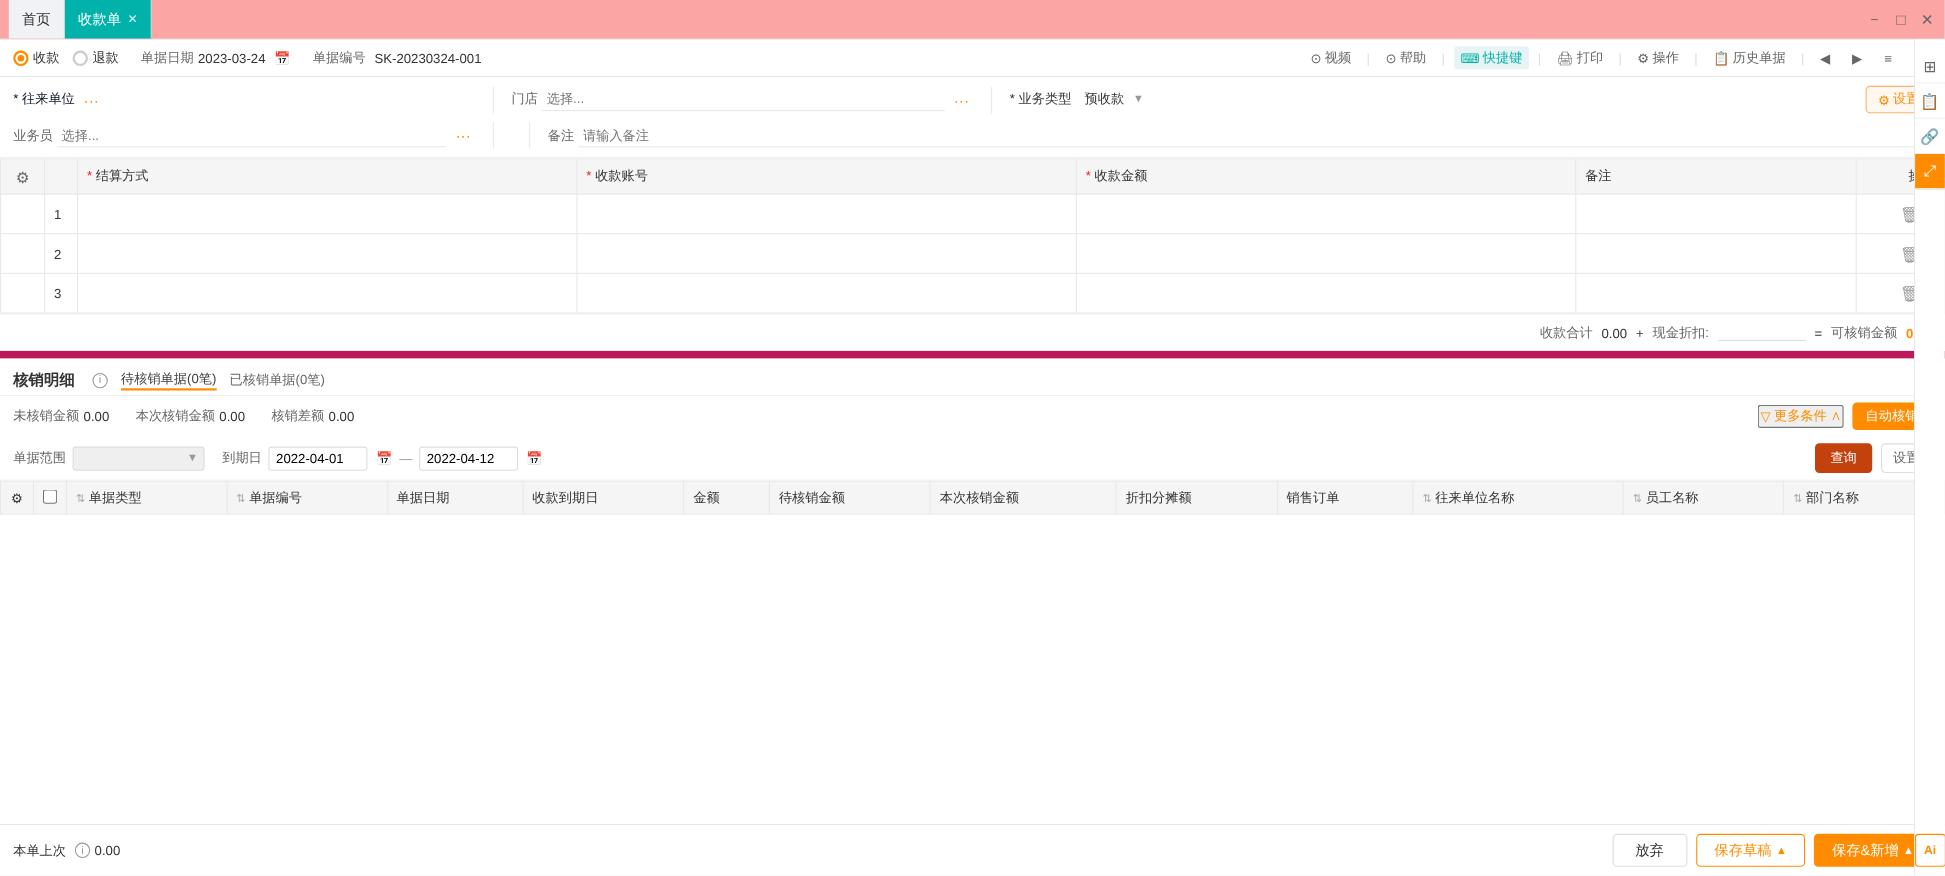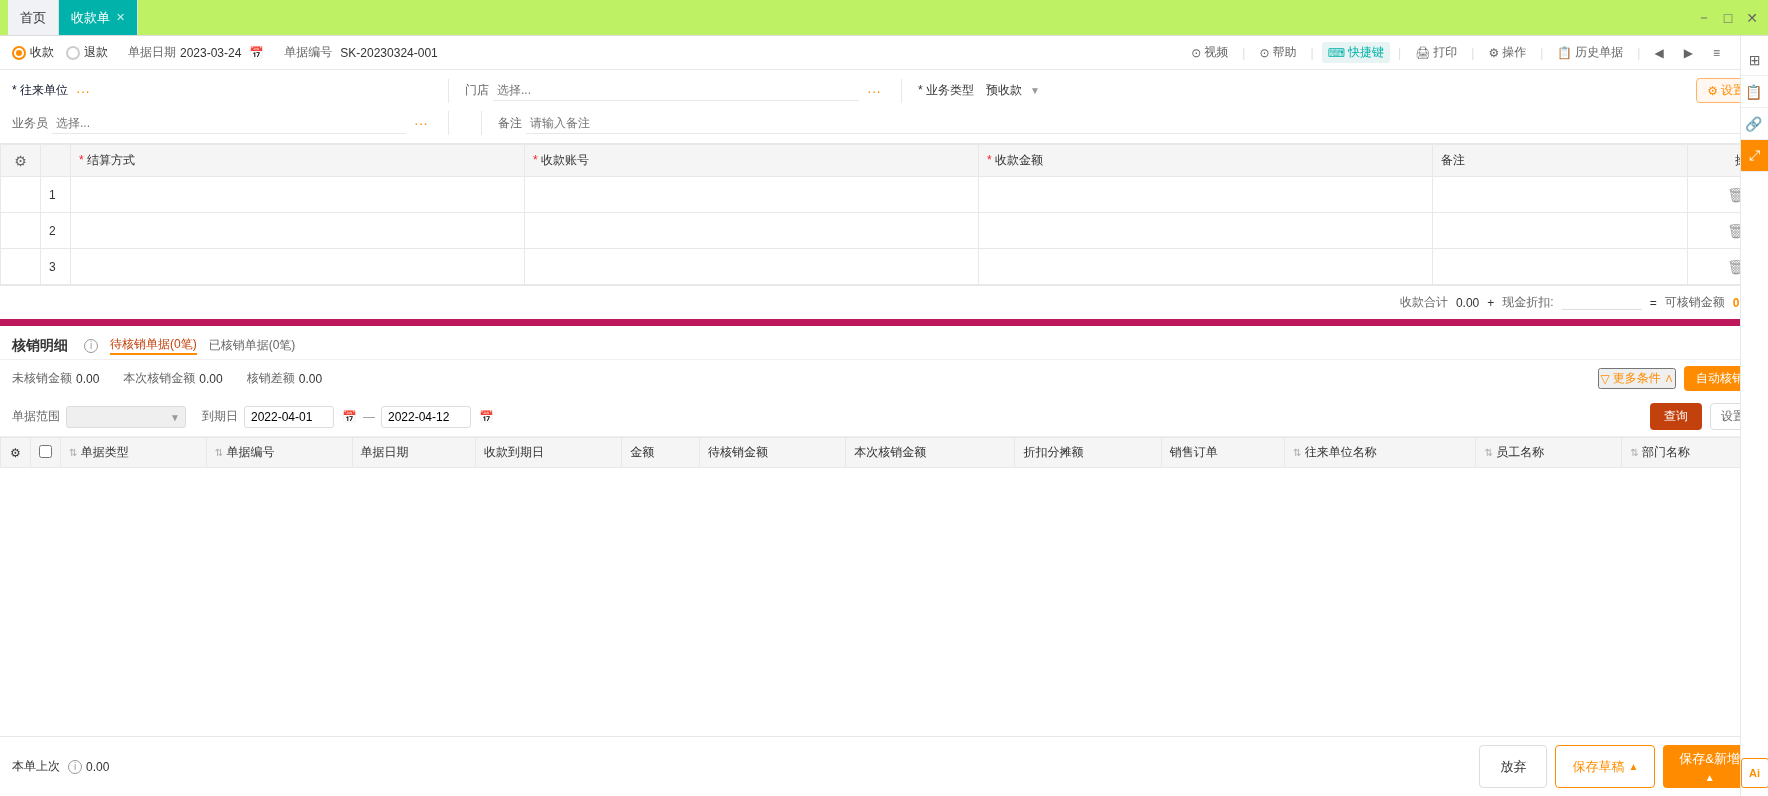--- a/index.html
+++ b/index.html
@@ -1,21 +1,21 @@
 <!DOCTYPE html>
 <html><head>
   <meta charset="utf-8">
   <style>
     * { box-sizing: border-box; margin: 0; padding: 0; }
     body { font-family: 'Microsoft YaHei', Arial, sans-serif; font-size: 12px; background: #f0f2f5; color: #333; overflow: hidden; }
 
     
     .tab-bar {
       display: flex; align-items: center;
-      background: #bef264; height: 36px;
+      background: #fca5a5; height: 36px;
       border-bottom: 1px solid #ddd;
       padding: 0 8px;
     }
     .tab-item {
       display: flex; align-items: center;
       padding: 0 12px; height: 100%;
       font-size: 13px; cursor: pointer;
       border-right: 1px solid #ddd;
     }
     .tab-item.home { color: #333; background: #f0f2f5; }
@@ -87,21 +87,21 @@
     .summary-row .label { color: #666; }
     .summary-row .value { color: #333; font-weight: 500; }
     .summary-row .orange { color: #ff8c00; font-weight: bold; }
     .discount-input { border: none; border-bottom: 1px solid #ddd; width: 80px; outline: none; font-size: 12px; }
 
     
     .recon-section { background: #fff; padding: 0; flex-shrink: 0; }
     .recon-header { padding: 10px 12px 4px; display: flex; align-items: center; gap: 12px; border-bottom: 1px solid #f0f0f0; }
     .recon-title { font-size: 14px; font-weight: bold; color: #333; }
     .info-circle { display: inline-flex; align-items: center; justify-content: center; width: 14px; height: 14px; border-radius: 50%; border: 1px solid #999; color: #999; font-size: 10px; cursor: pointer; margin-left: 4px; }
-    .tab-link { color: #c2410c; cursor: pointer; font-size: 12px; }
+    .tab-link { color: #404040; cursor: pointer; font-size: 12px; }
     .tab-link.active-tab { border-bottom: 2px solid #ff8c00; }
 
     .recon-stats { display: flex; align-items: center; padding: 6px 12px; gap: 24px; font-size: 12px; }
     .stat-item { display: flex; align-items: center; gap: 4px; }
     .stat-label { color: #666; }
     .stat-value { color: #333; }
     .recon-stats-right { margin-left: auto; display: flex; align-items: center; gap: 8px; }
     .filter-btn { color: #ff8c00; cursor: pointer; font-size: 12px; display: flex; align-items: center; gap: 3px; }
     .auto-btn { background: #ff8c00; color: #fff; border: none; border-radius: 4px; padding: 4px 12px; cursor: pointer; font-size: 12px; }
 
@@ -133,21 +133,21 @@
       display: flex; align-items: center;
       padding: 8px 12px; background: #fff;
       border-top: 1px solid #e8e8e8;
       justify-content: space-between;
       margin-top: auto;
     }
     .bottom-info { font-size: 12px; color: #333; display: flex; align-items: center; gap: 4px; }
     .bottom-actions { display: flex; gap: 8px; }
     .btn-discard { border: 1px solid #ddd; background: #fff; color: #333; border-radius: 4px; padding: 5px 20px; cursor: pointer; font-size: 13px; }
     .btn-save-draft { border: 1px solid #ff8c00; background: #fff; color: #ff8c00; border-radius: 4px; padding: 5px 16px; cursor: pointer; font-size: 13px; display: flex; align-items: center; gap: 4px; }
-    .btn-save-new { background: #ff8c00; color: #fff; border: none; border-radius: 4px; padding: 5px 16px; cursor: pointer; font-size: 13px; display: flex; align-items: center; gap: 4px; flex-direction: column; }
+    .btn-save-new { background: #ff8c00; color: #fff; border: none; border-radius: 4px; padding: 5px 16px; cursor: pointer; font-size: 13px; display: flex; align-items: center; gap: 4px; }
     .btn-arrow { font-size: 10px; }
 
     
     .right-panel { position: absolute; right: 0; top: 36px; width: 28px; display: flex; flex-direction: column; align-items: center; padding-top: 8px; gap: 0; background: #fff; border-left: 1px solid #e8e8e8; height: calc(796px - 36px); }
     .rp-icon { width: 28px; height: 32px; display: flex; align-items: center; justify-content: center; cursor: pointer; color: #666; font-size: 14px; border-bottom: 1px solid #f0f0f0; }
     .rp-icon.orange { background: #ff8c00; color: #fff; }
     .page-wrap { position: relative; }
   </style>
 </head>
 <body>

